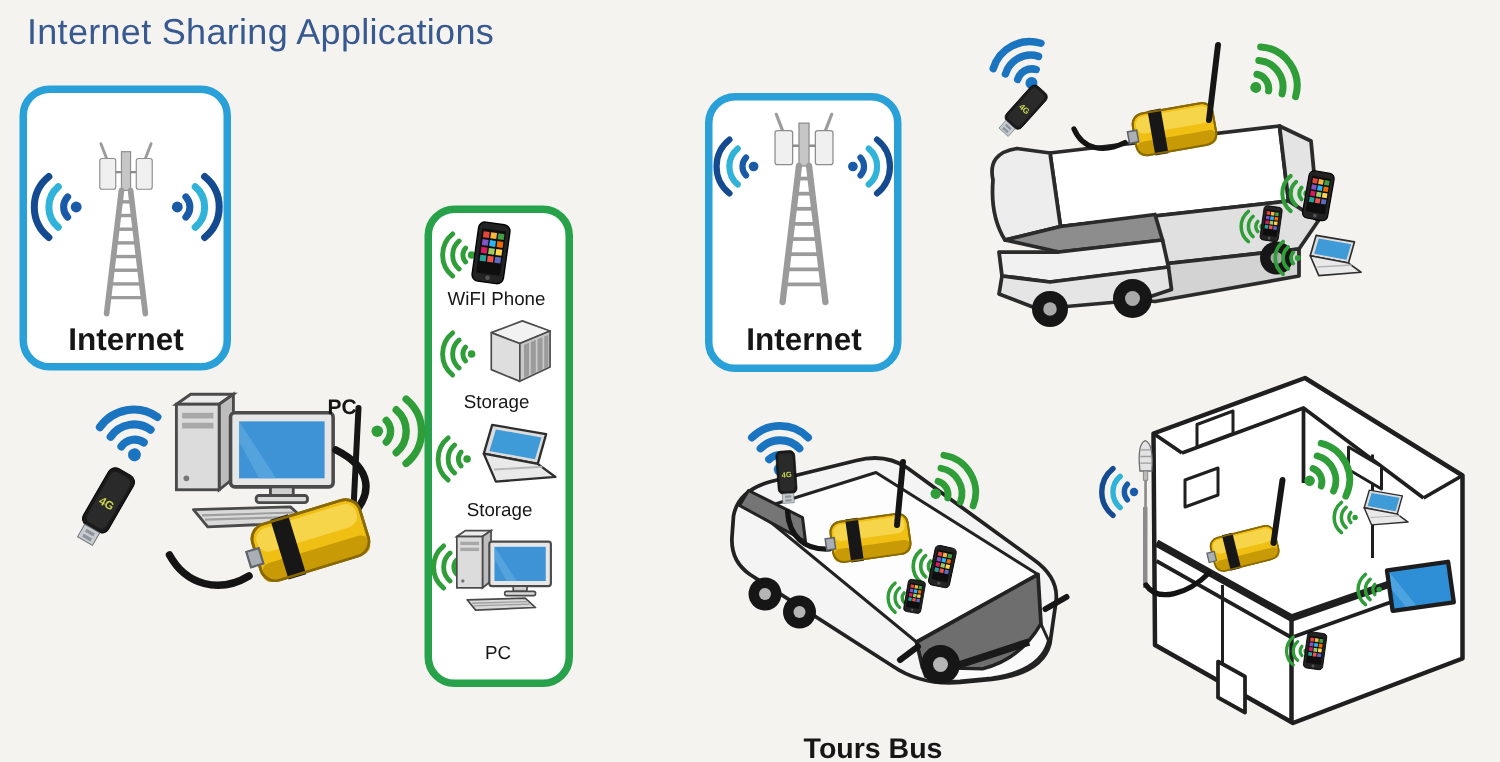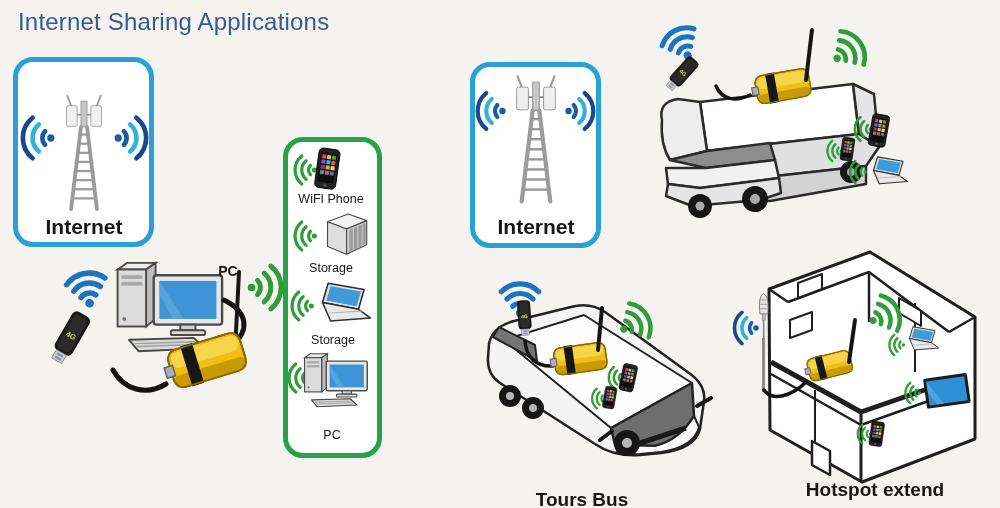--- a/index.html
+++ b/index.html
@@ -365,14 +365,13 @@
 
   <div class="t title">Internet Sharing Applications</div>
   <div class="t cap c1">Internet</div>
   <div class="t cap c2">Internet</div>
   <div class="t item i1">WiFI Phone</div>
   <div class="t item i2">Storage</div>
   <div class="t item i3">Storage</div>
   <div class="t item i4">PC</div>
   <div class="t pclbl">PC</div>
   <div class="t scap s2">Tours Bus</div>
-  <div class="t scap s3">Hotspot extend</div>
 </div>
 
 </body></html>

